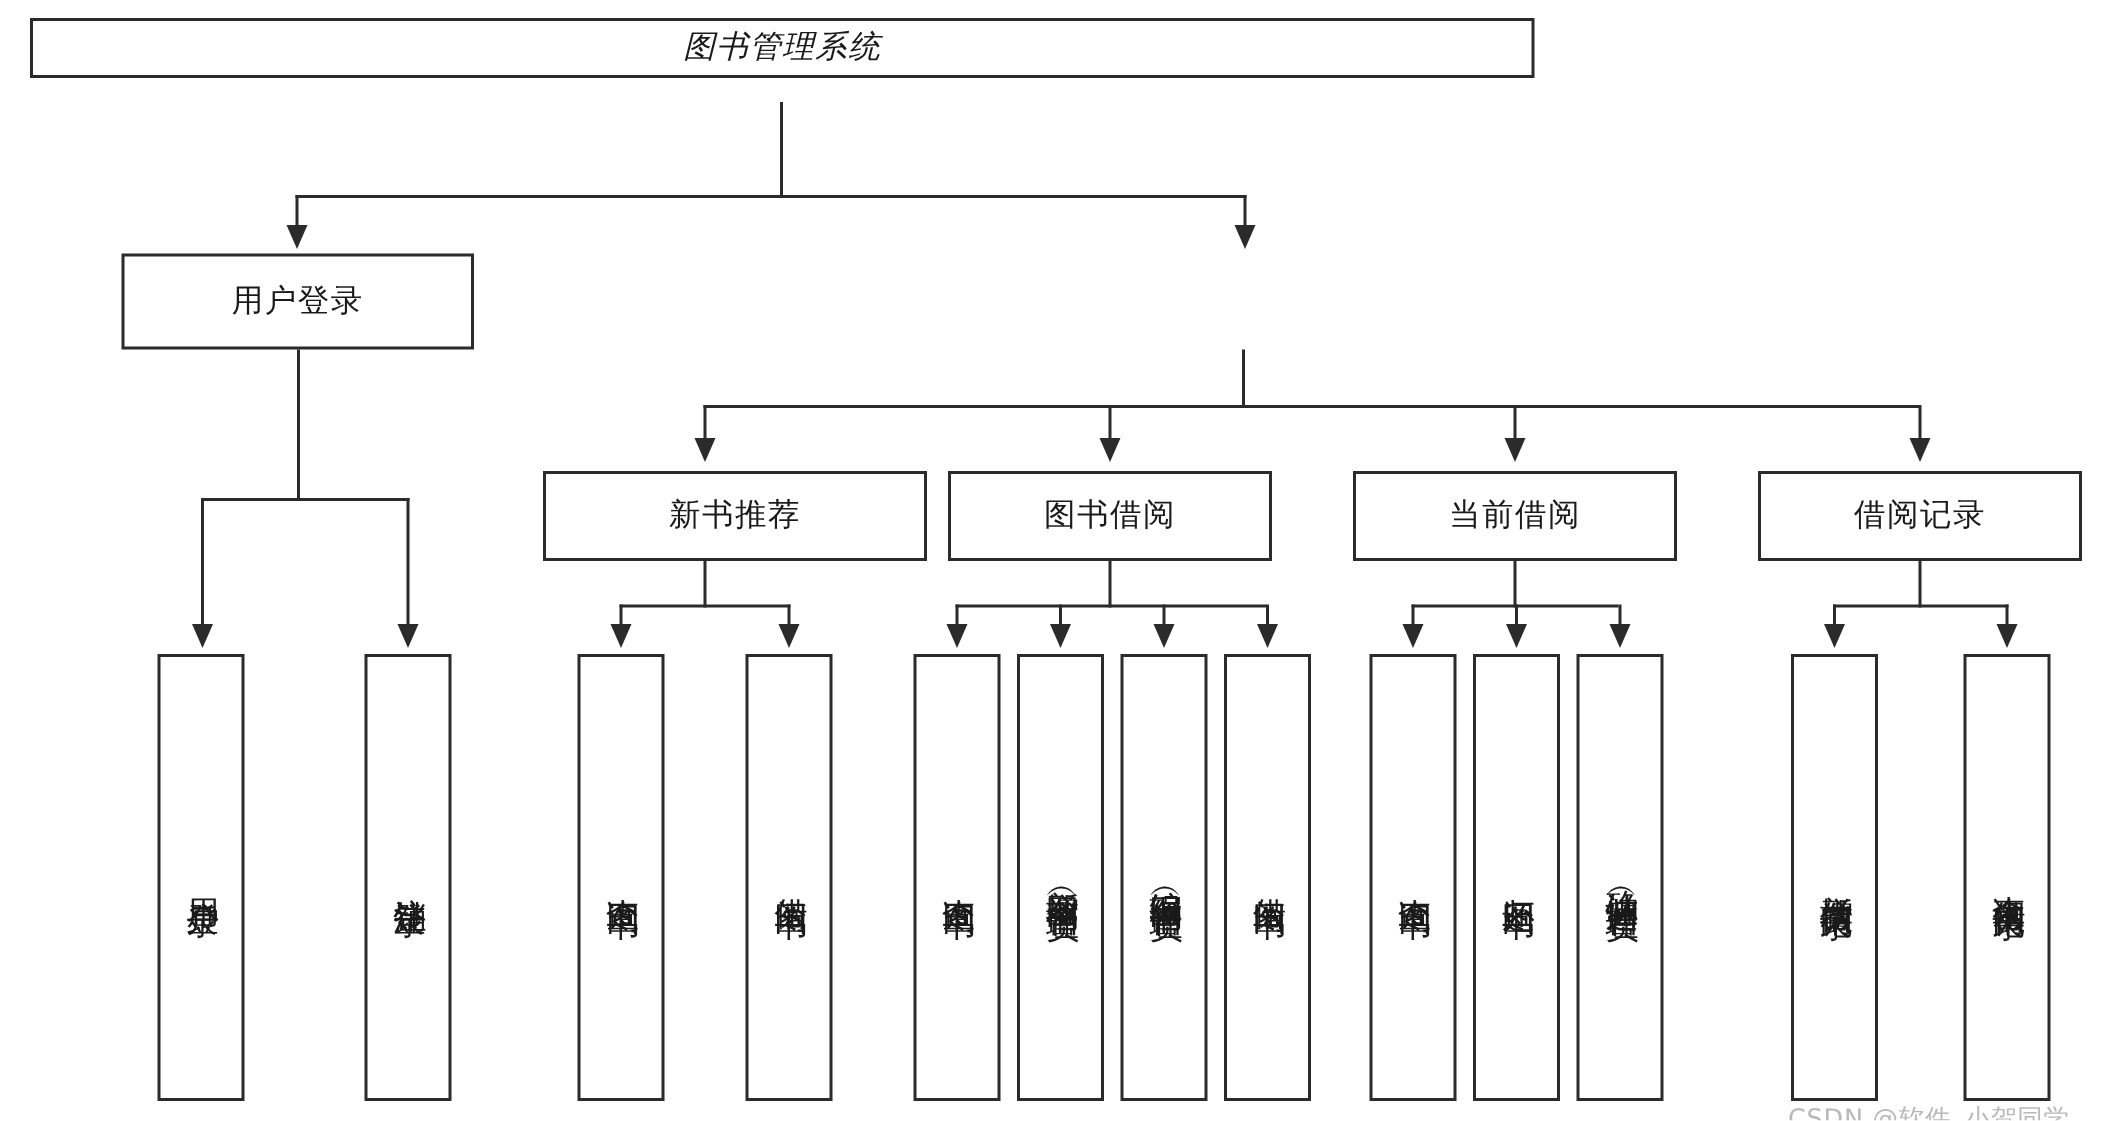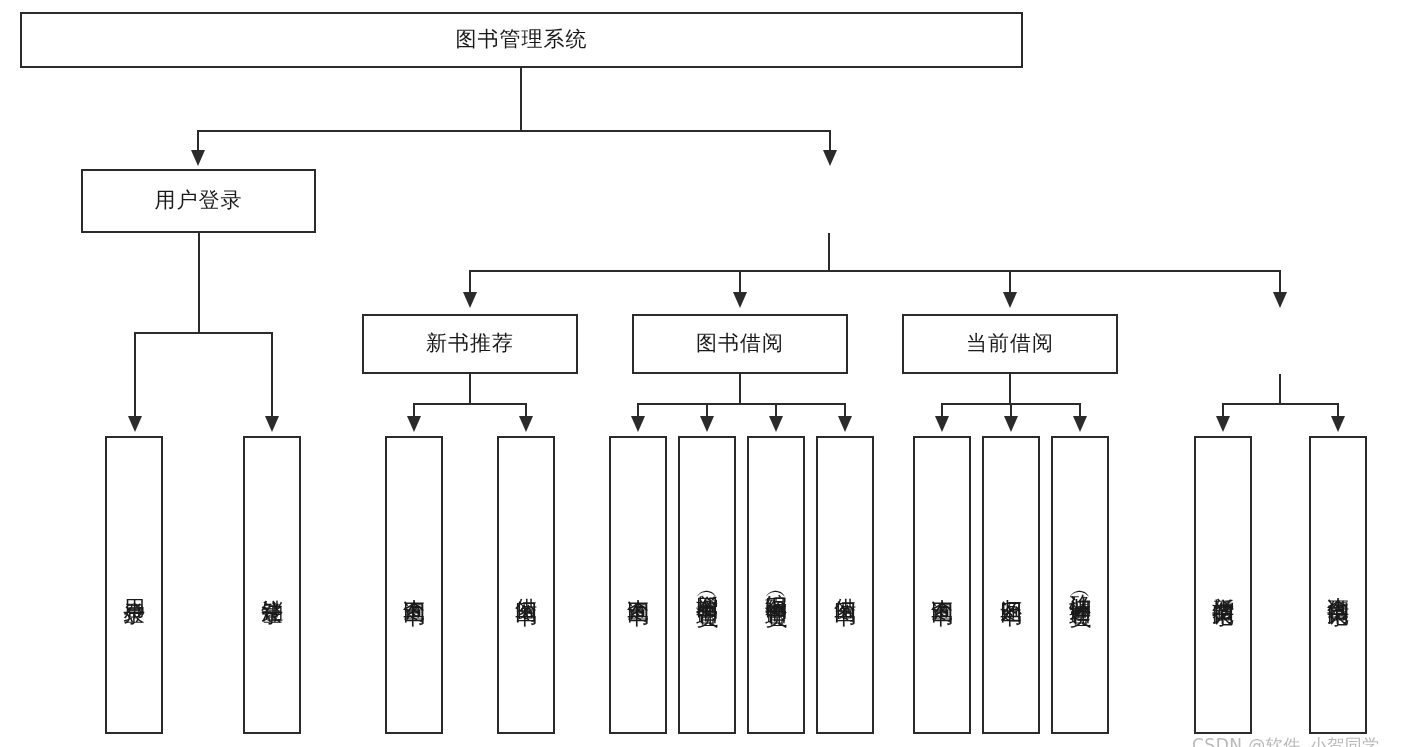--- a/index.html
+++ b/index.html
@@ -80,21 +80,21 @@
     white-space: nowrap;
     letter-spacing: 0.5px;
     margin-top: 20px;
   }
 </style>
 </head>
 <body>
 
 <div id="canvas">
 
-  <div class="node horiz" style="left:20px; top:12px; width:1003px; height:56px;">
+  <div class="node horiz" style="left:20px; top:12px; width:1003px; height:40px;font-style:italic;">
     <span class="lbl">图书管理系统</span>
   </div>
 
   <div class="vline" style="left:520px; top:68px; height:64px;"></div>
 
   <div class="hline" style="left:197px; top:130px; width:634px;"></div>
 
   <div class="vline" style="left:197px; top:130px; height:22px;"></div>
   <div class="arrow" style="left:191px; top:150px;"></div>
   <div class="vline" style="left:829px; top:130px; height:22px;"></div>
@@ -115,28 +115,31 @@
   <div class="hline" style="left:469px; top:270px; width:811px;"></div>
   <div class="vline" style="left:469px; top:270px; height:24px;"></div>
   <div class="arrow" style="left:463px; top:292px;"></div>
   <div class="vline" style="left:739px; top:270px; height:24px;"></div>
   <div class="arrow" style="left:733px; top:292px;"></div>
   <div class="vline" style="left:1009px; top:270px; height:24px;"></div>
   <div class="arrow" style="left:1003px; top:292px;"></div>
   <div class="vline" style="left:1279px; top:270px; height:24px;"></div>
   <div class="arrow" style="left:1273px; top:292px;"></div>
 
-  <div class="node horiz" style="left:362px; top:314px; width:216px; height:60px;">
+  <div class="node horiz" style="left:362px; top:314px; width:256px; height:60px;">
     <span class="lbl">新书推荐</span>
   </div>
   <div class="node horiz" style="left:902px; top:314px; width:216px; height:60px;">
     <span class="lbl">当前借阅</span>
   </div>
   <div class="node horiz" style="left:632px; top:314px; width:216px; height:60px;">
     <span class="lbl">图书借阅</span>
+  </div>
+  <div class="node horiz" style="left:1172px; top:314px; width:216px; height:60px;">
+    <span class="lbl">借阅记录</span>
   </div>
 
   <div class="vline" style="left:469px; top:374px; height:31px;"></div>
   <div class="hline" style="left:413px; top:403px; width:114px;"></div>
   <div class="vline" style="left:413px; top:403px; height:15px;"></div>
   <div class="arrow" style="left:407px; top:416px;"></div>
   <div class="vline" style="left:525px; top:403px; height:15px;"></div>
   <div class="arrow" style="left:519px; top:416px;"></div>
 
   <div class="vline" style="left:739px; top:374px; height:31px;"></div>

